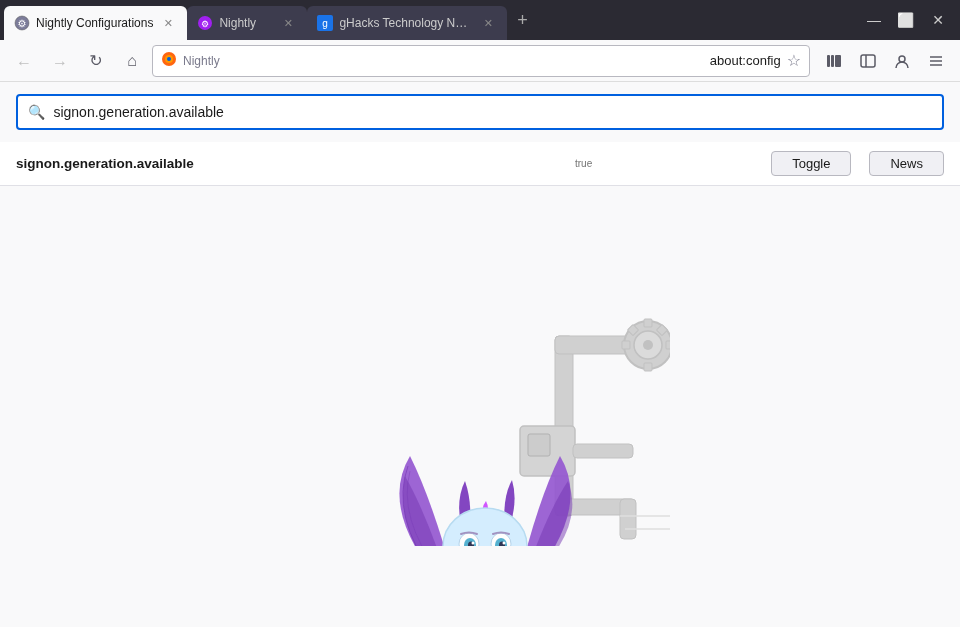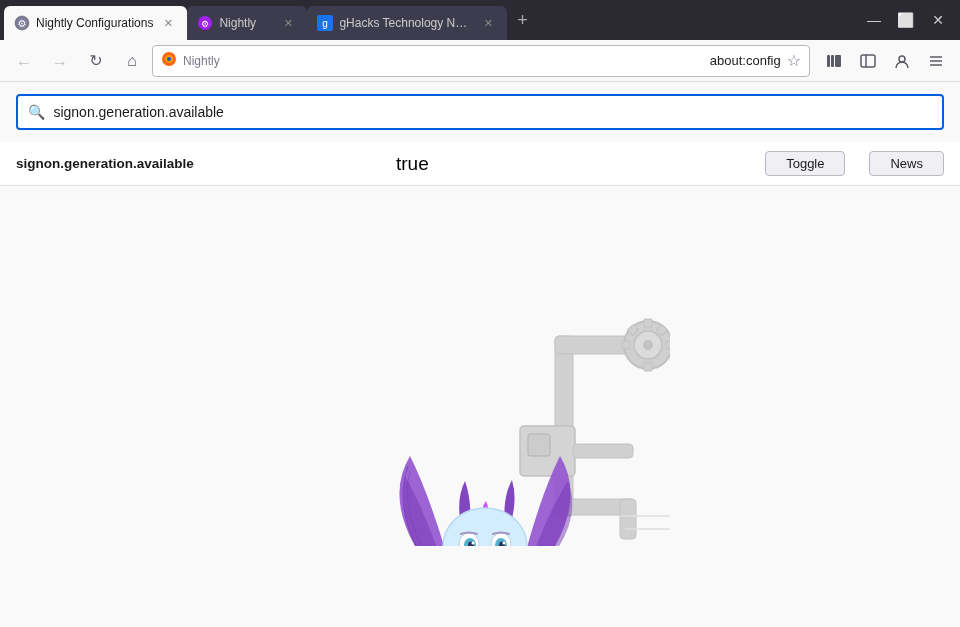--- a/index.html
+++ b/index.html
@@ -229,27 +229,28 @@
 
     .result-name {
       flex: 0 0 380px;
       font-size: 13.5px;
       font-weight: 600;
       color: #1a1a1a;
     }
 
     .result-value {
       flex: 1;
-      font-size: 19px;
-      color: #000000;
+      font-size: 10px;
+      color: #737373;
+      text-align: center;
     }
 
     .result-actions {
       display: flex;
-      gap: 24px;
+      gap: 18px;
     }
 
     .action-btn {
       padding: 4px 20px;
       border: 1px solid #b8b8c0;
       border-radius: 4px;
       background: #f0f0f4;
       font-size: 13px;
       color: #1a1a1a;
       cursor: pointer;

